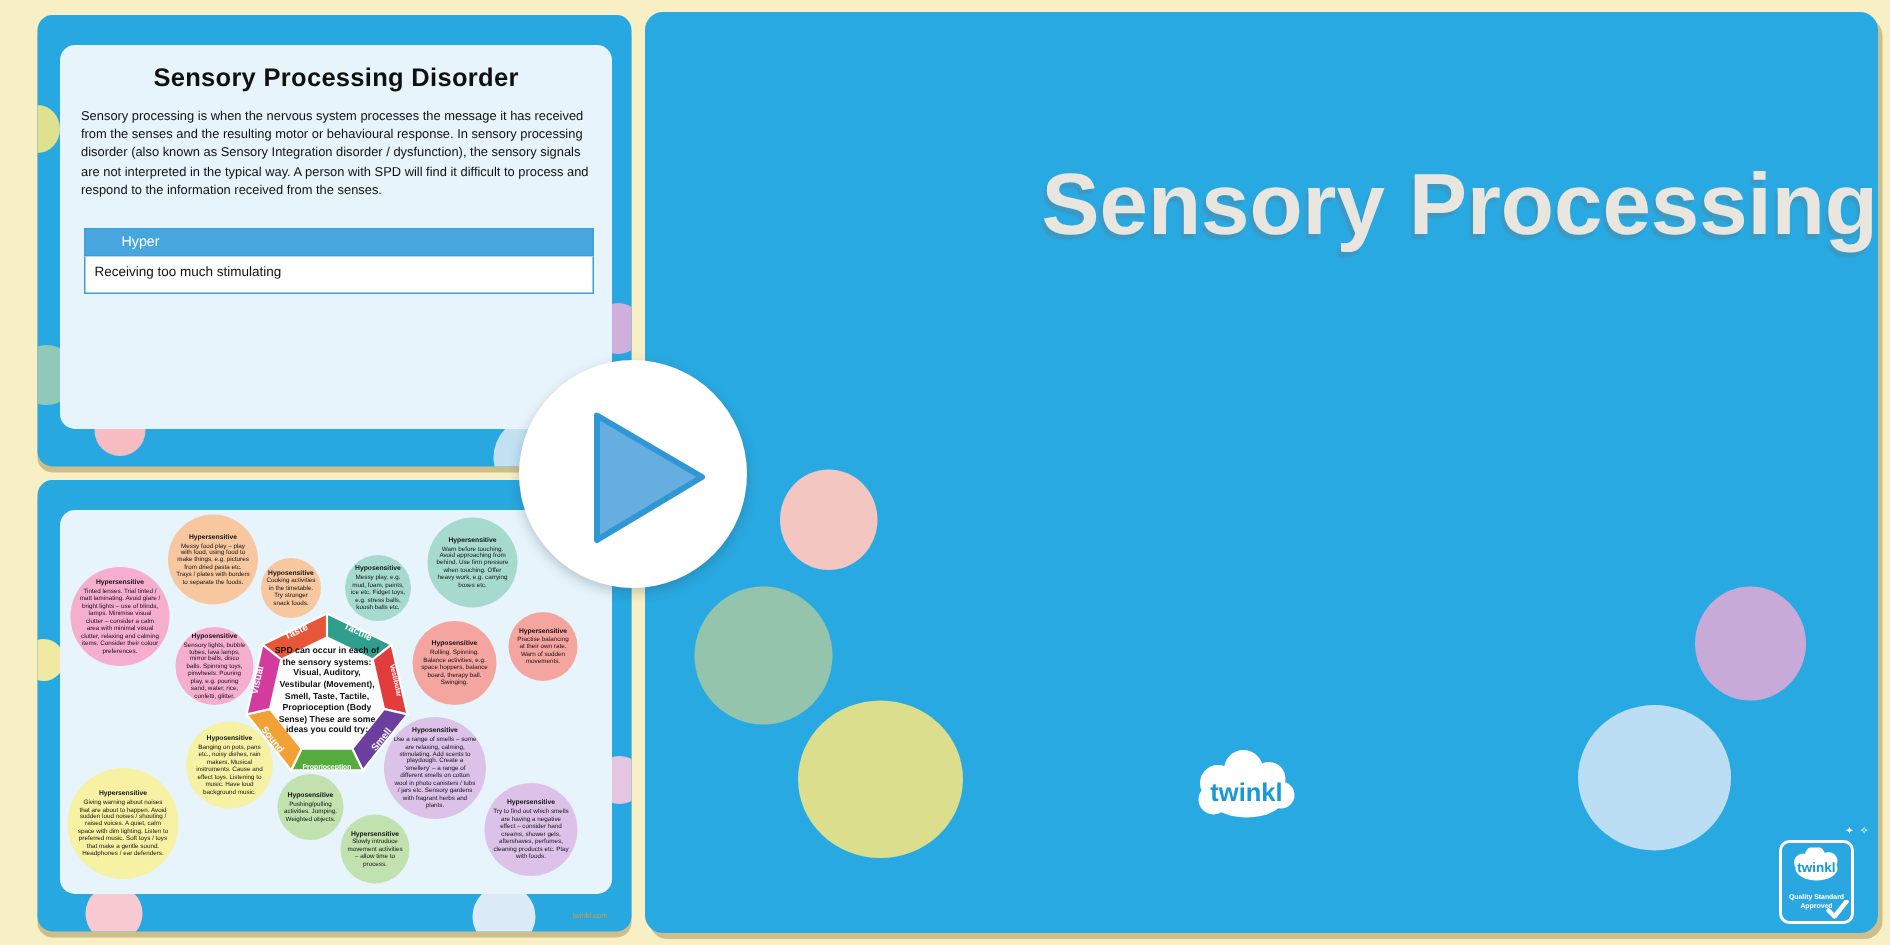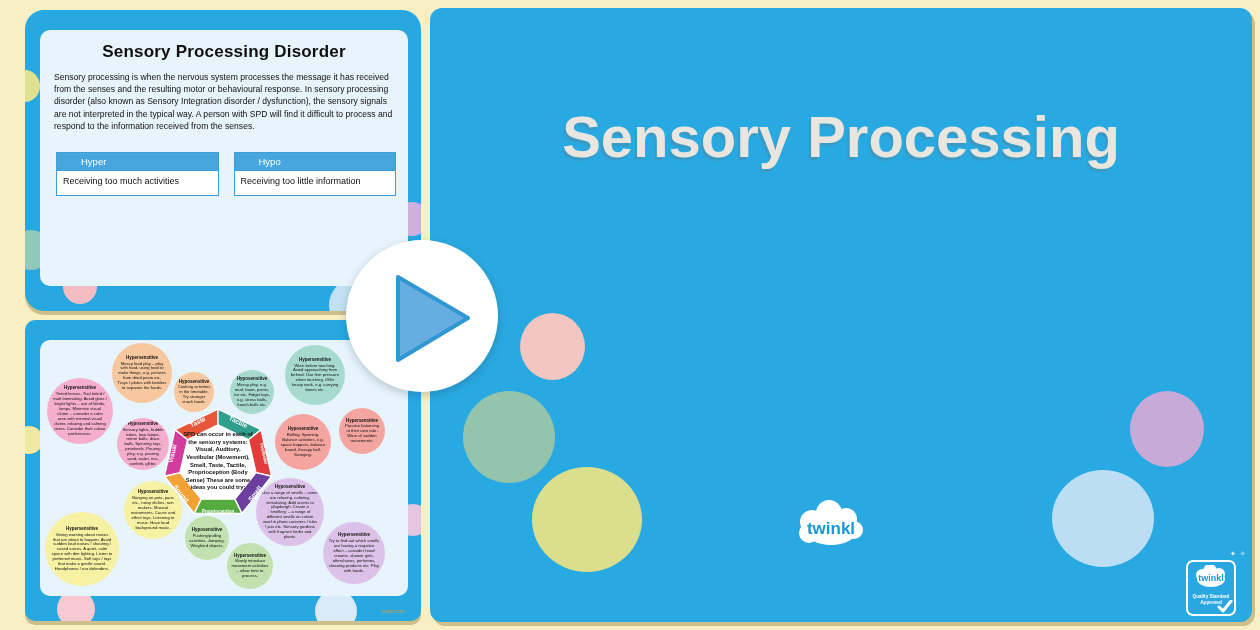--- a/index.html
+++ b/index.html
@@ -3,21 +3,21 @@
 <meta charset="utf-8">
 <style>
   html,body{margin:0;padding:0;}
   body{width:1260px;height:630px;background:#F8EFC5;overflow:hidden;
        font-family:"Liberation Sans",sans-serif;position:relative;}
   .stage{position:absolute;left:0;top:0;width:1260px;height:630px;}
 
   
   .slide{position:absolute;background:#28A8E0;border-radius:10px;overflow:hidden;
          box-shadow:0 4px 0 rgba(170,150,90,.55);}
-  #slide1{left:25px;top:10px;width:396px;height:301px;border-radius:19px;}
+  #slide1{left:25px;top:10px;width:396px;height:301px;}
   #slide2{left:25px;top:320px;width:396px;height:301px;}
   .panel{position:absolute;left:15px;top:20px;width:368px;height:256px;
          background:#E7F4FB;border-radius:10px;z-index:1;}
   .decor{position:absolute;border-radius:50%;z-index:0;}
 
   
   .thumb-title{margin:12px 10px 0;text-align:center;font-size:17px;font-weight:bold;
                color:#101010;letter-spacing:.2px;}
   .thumb-para{margin:9px 14px 0;font-size:8.6px;line-height:1.42;color:#101010;}
   .tables{position:absolute;left:16px;right:12px;top:122px;display:flex;gap:15px;}
@@ -36,21 +36,21 @@
   .b-title{font-weight:bold;font-size:4.5px;margin-bottom:1.5px;}
   .hepta{position:absolute;}
   .mm-center{position:absolute;width:74px;text-align:center;font-size:5.8px;font-weight:bold;
              line-height:1.32;color:#101010;z-index:3;}
   .slide-footer{position:absolute;right:16px;bottom:7px;font-size:5px;color:#D89A3E;z-index:2;}
 
   
   #main-slide{position:absolute;left:430px;top:8px;width:822px;height:614px;
               background:#29A9E1;border-radius:12px;overflow:hidden;
               box-shadow:3px 4px 0 rgba(170,150,90,.55);}
-  .main-title{position:absolute;left:0;top:96px;width:100%;text-align:center;
+  .main-title{position:absolute;left:0;top:96px;width:100%;text-align:right;
               font-size:58px;font-weight:bold;color:#E9E6DF;line-height:66px;
               text-shadow:-2px 3px 1px rgba(100,120,130,.30);}
   .cloud{position:absolute;left:360px;top:492px;}
   .badge{position:absolute;left:756px;top:552px;width:50px;height:56px;background:#2AA7E0;
          border:2px solid #fff;border-radius:7px;box-sizing:border-box;text-align:center;}
   .badge-lines{font-size:4.6px;font-weight:bold;color:#fff;line-height:1.4;margin-top:1px;}
   .badge .check{position:absolute;right:1px;bottom:1px;}
   .sparkles{position:absolute;left:800px;top:542px;color:#fff;font-size:7px;letter-spacing:1px;}
 
   
@@ -67,25 +67,21 @@
     <div class="decor" style="left:-14px;top:220px;width:40px;height:40px;background:#90C9B9"></div>
     <div class="decor" style="left:38px;top:260px;width:34px;height:34px;background:#F5BCC1"></div>
     <div class="decor" style="left:370px;top:192px;width:34px;height:34px;background:#CFB0DD"></div>
     <div class="decor" style="left:304px;top:268px;width:54px;height:54px;background:#C2E2F3"></div>
     <div class="panel">
       <div class="thumb-title">Sensory Processing Disorder</div>
       <div class="thumb-para">Sensory processing is when the nervous system processes the message it has received from the senses and the resulting motor or behavioural response. In sensory processing disorder (also known as Sensory Integration disorder / dysfunction), the sensory signals are not interpreted in the typical way. A person with SPD will find it difficult to process and respond to the information received from the senses.</div>
       <div class="tables">
         <div class="tbl">
           <div class="th">Hyper</div>
-          <div class="td">Receiving too much activities</div>
-        </div>
-        <div class="tbl">
-          <div class="th">Hypo</div>
-          <div class="td">Receiving too little information</div>
+          <div class="td">Receiving too much stimulating</div>
         </div>
       </div>
     </div>
   </div>
 
   <div id="slide2" class="slide">
     <div class="decor" style="left:-10px;top:106px;width:28px;height:28px;background:#EFE9A2"></div>
     <div class="decor" style="left:32px;top:270px;width:38px;height:38px;background:#F7C9D1"></div>
     <div class="decor" style="left:372px;top:184px;width:32px;height:32px;background:#E4C6E1"></div>
     <div class="decor" style="left:290px;top:270px;width:42px;height:42px;background:#DAEAF6"></div>

